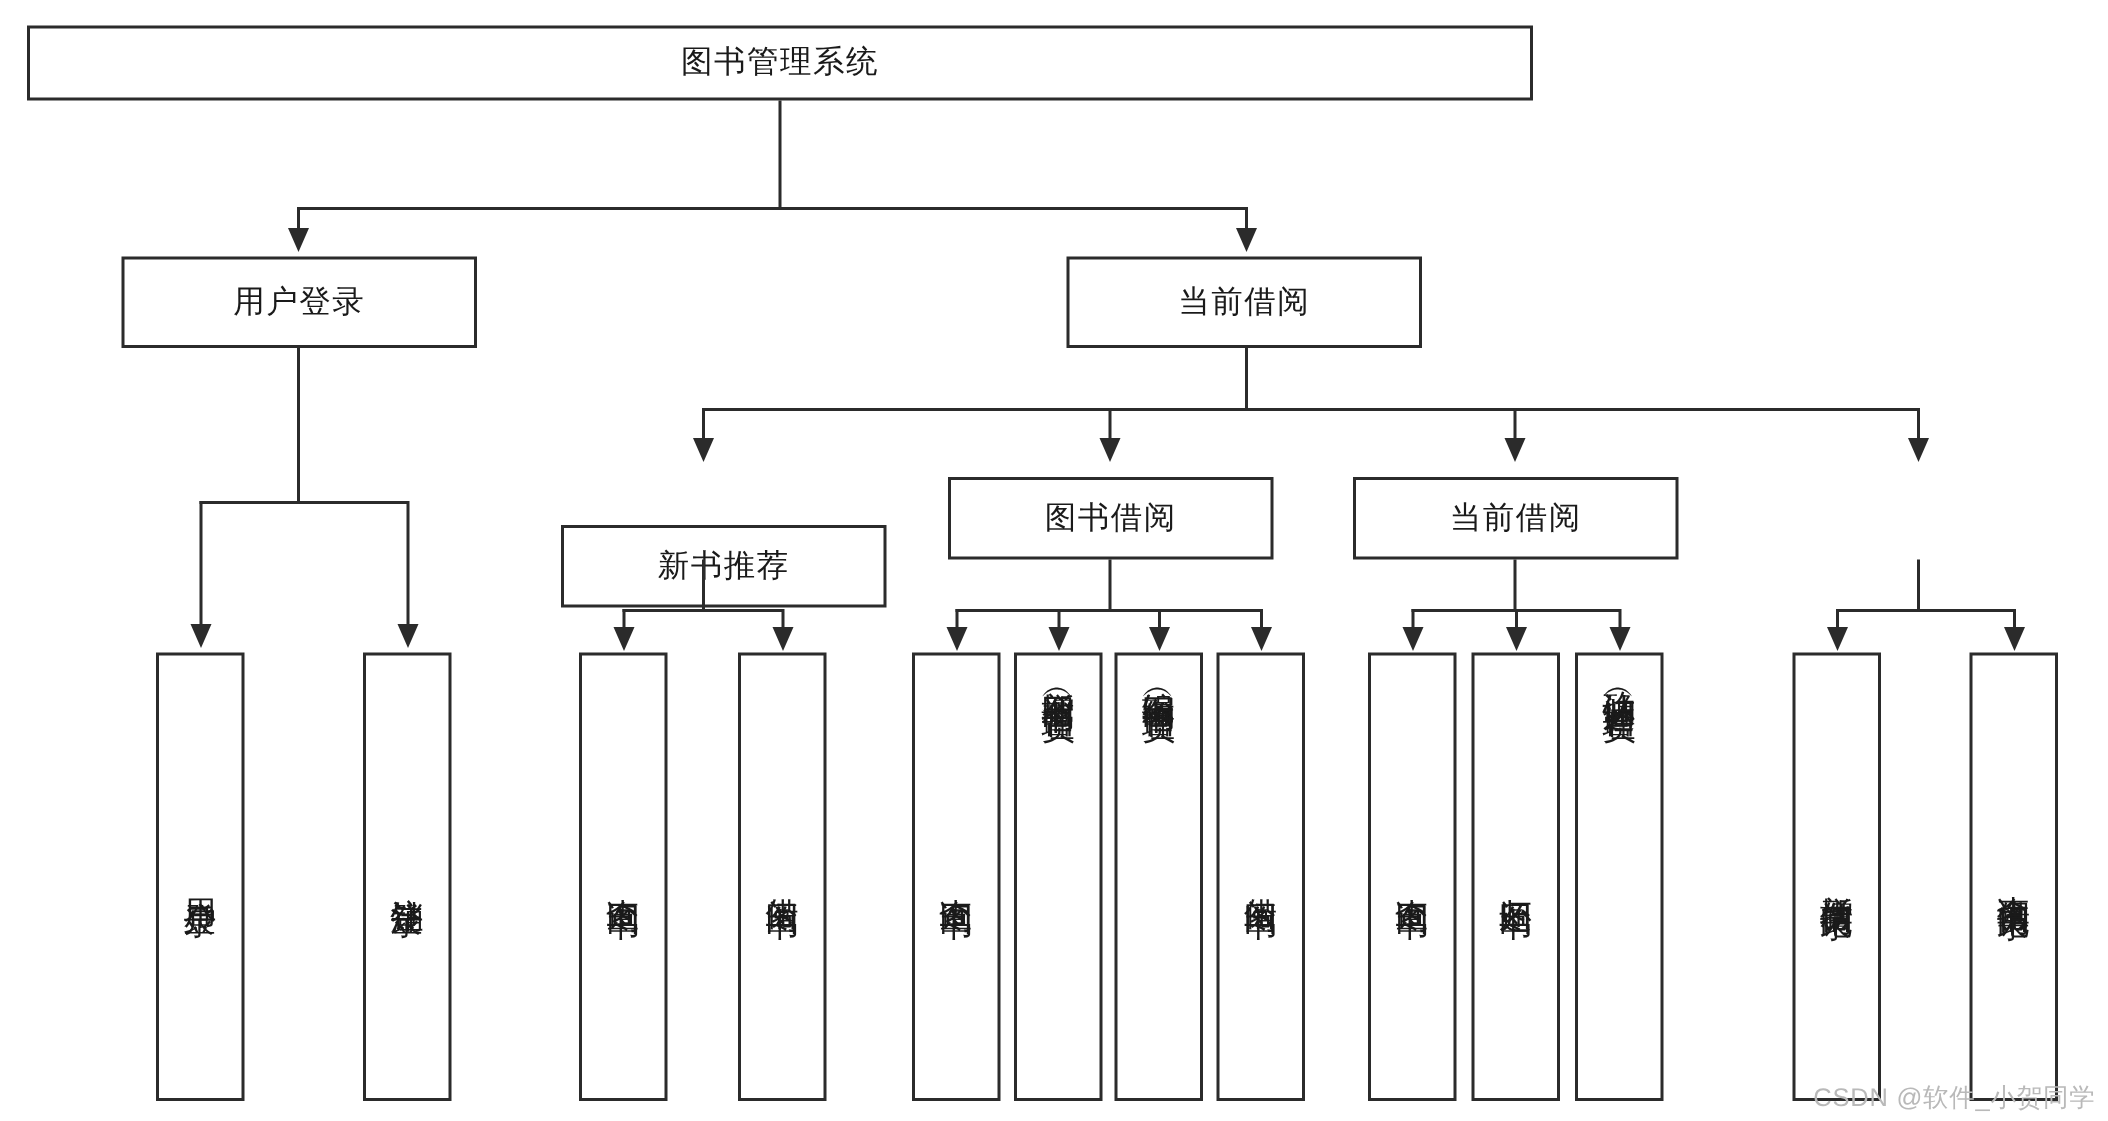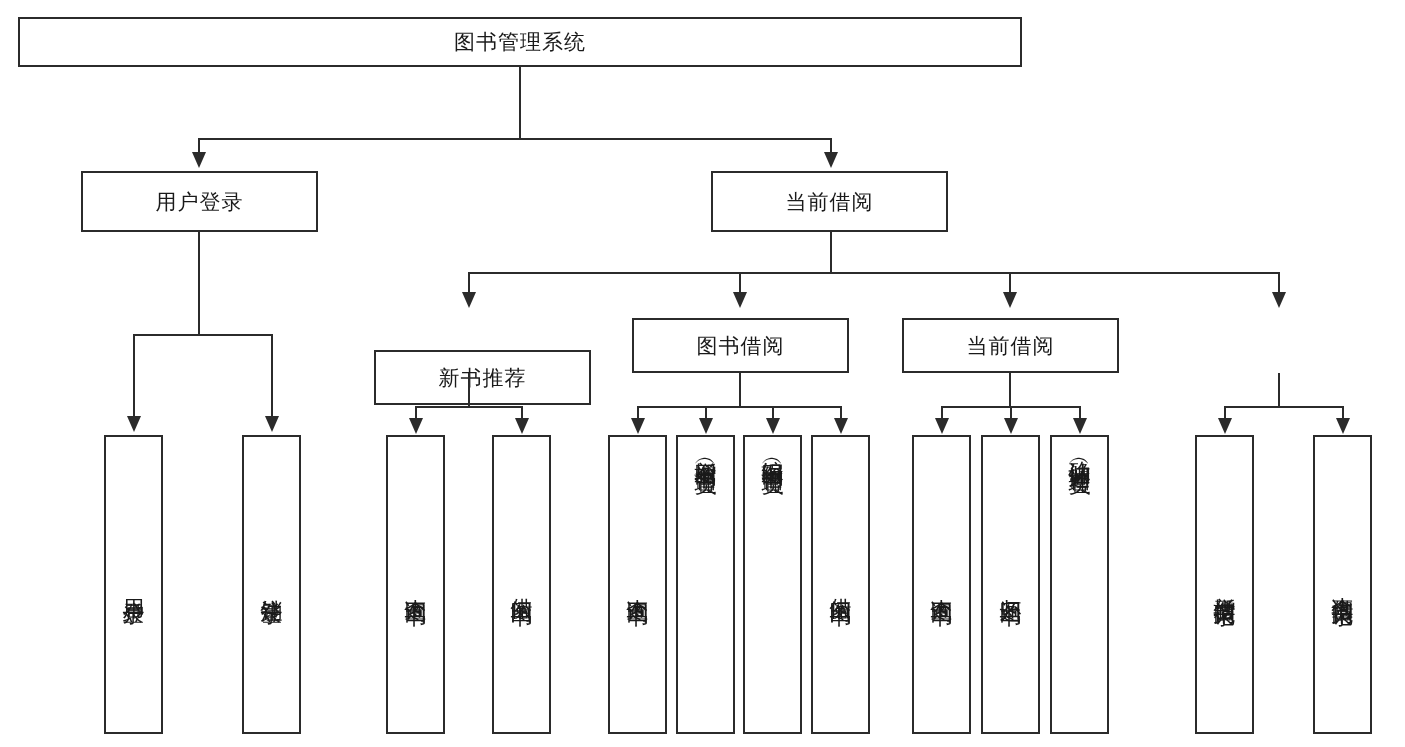--- a/index.html
+++ b/index.html
@@ -203,14 +203,15 @@
     <span class="vlabel">确认归还（管理员）</span>
   </div>
 
   <div class="node vert centered" style="left:1195px; top:435px; width:59px; height:299px;">
     <span class="vlabel">新增借阅记录</span>
   </div>
   <div class="node vert centered" style="left:1313px; top:435px; width:59px; height:299px;">
     <span class="vlabel">查询借阅记录</span>
   </div>
 
+  <div id="watermark">CSDN @软件_小贺同学</div>
 
 </div>
 
 </body></html>

